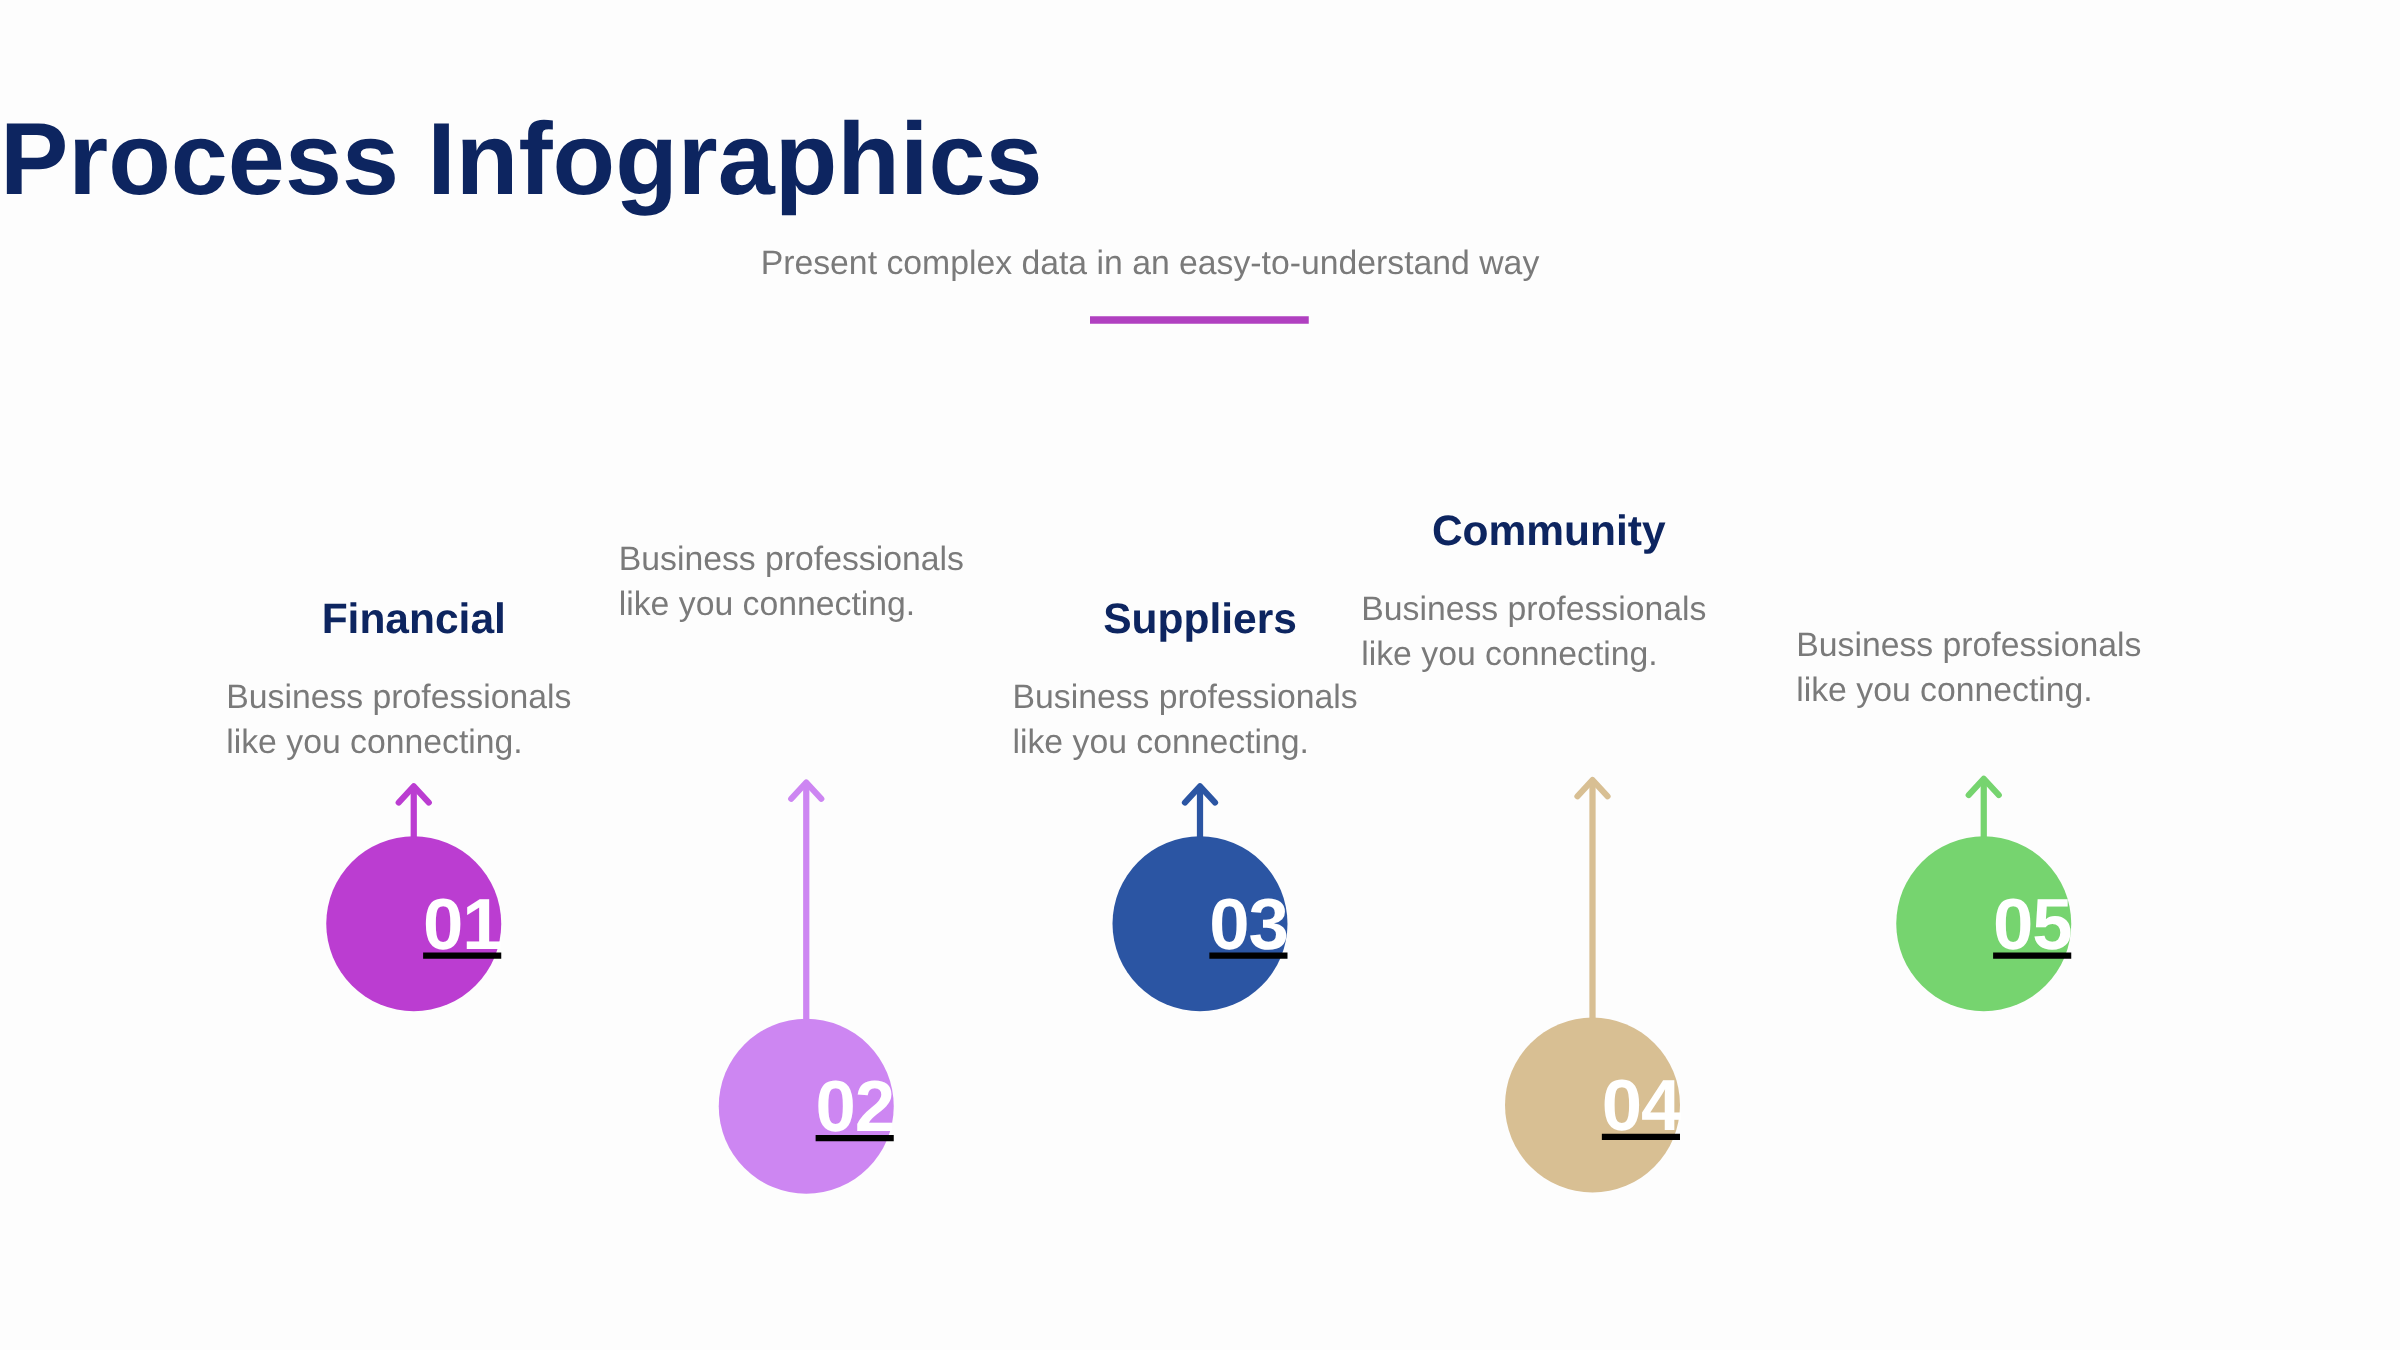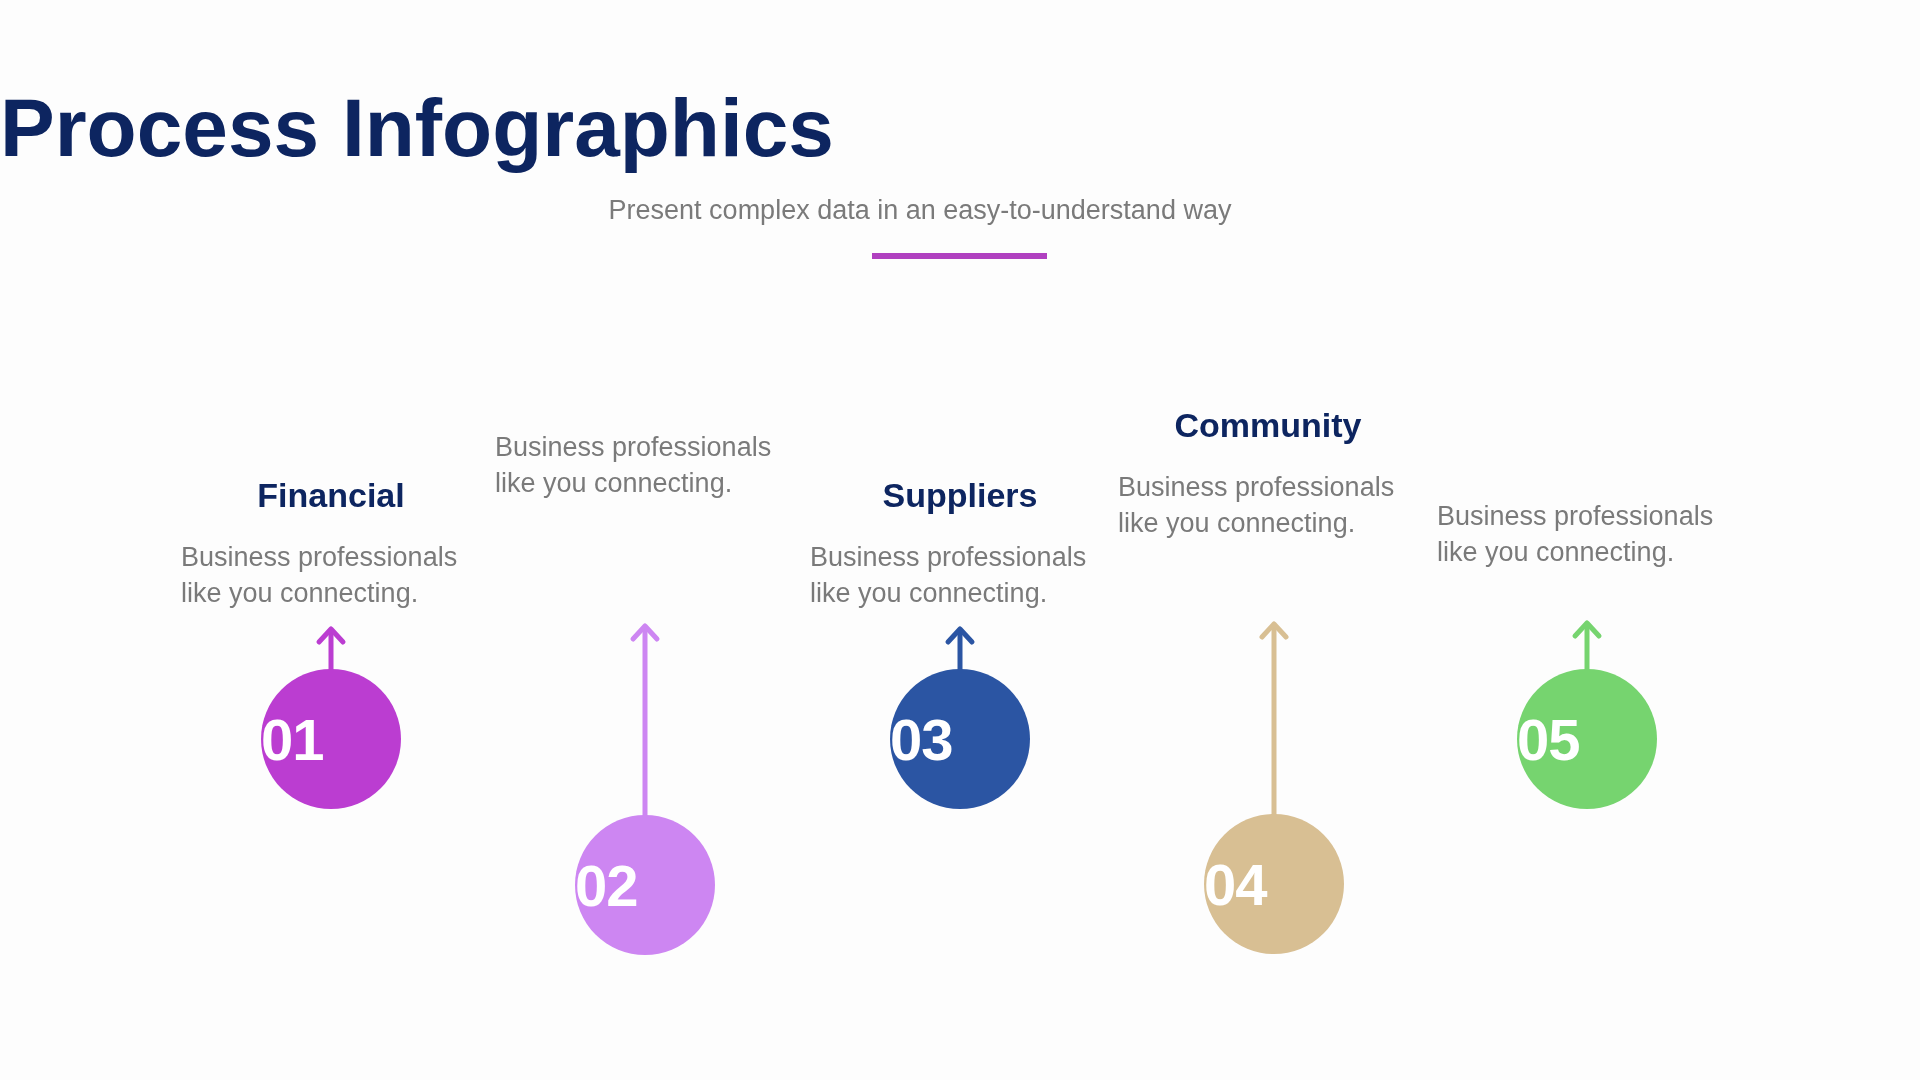--- a/index.html
+++ b/index.html
@@ -22,21 +22,21 @@
   .step-heading {
     text-align: center; font-weight: bold; font-size: 34px; color: #0d2560; line-height: 40px;
   }
   .step-body {
     text-align: left; font-size: 27px; color: #7a7a7a; line-height: 36px; margin-top: 24px;
     width: 300px; margin-left: 10px;
   }
   .arrow { position: absolute; overflow: visible; }
   .circle {
     position: absolute; width: 140px; height: 140px; border-radius: 50%;
-    display: flex; align-items: center; justify-content: flex-start;
+    display: flex; align-items: center; justify-content: flex-end; text-decoration: underline;
   }
   .circle-num {
     color: #ffffff; font-weight: bold; font-size: 58px; letter-spacing: -1px;
   }
 </style>
 </head>
 <body>
 
 <div>
 
@@ -72,21 +72,21 @@
     <div class="step-body">Business professionals like you connecting.</div>
   </div>
   <svg class="arrow" style="left:940px; top:622px;" width="40" height="52">
     <line x1="20" y1="8" x2="20" y2="52" stroke="#2b55a3" stroke-width="5"></line>
     <polyline points="8,20 20,7 32,20" fill="none" stroke="#2b55a3" stroke-width="5" stroke-linecap="round" stroke-linejoin="round"></polyline>
   </svg>
   <div class="circle" style="left:890px; top:669px; background:#2b55a3;">
     <span class="circle-num">03</span>
   </div>
 
-  <div class="step" style="left:1108px; top:405px;">
+  <div class="step" style="left:1079px; top:405px;">
     <div class="step-heading">Community</div>
     <div class="step-body">Business professionals like you connecting.</div>
   </div>
   <svg class="arrow" style="left:1254px; top:617px;" width="40" height="202">
     <line x1="20" y1="8" x2="20" y2="202" stroke="#d8bf93" stroke-width="5"></line>
     <polyline points="8,20 20,7 32,20" fill="none" stroke="#d8bf93" stroke-width="5" stroke-linecap="round" stroke-linejoin="round"></polyline>
   </svg>
   <div class="circle" style="left:1204px; top:814px; background:#d8bf93;">
     <span class="circle-num">04</span>
   </div>

